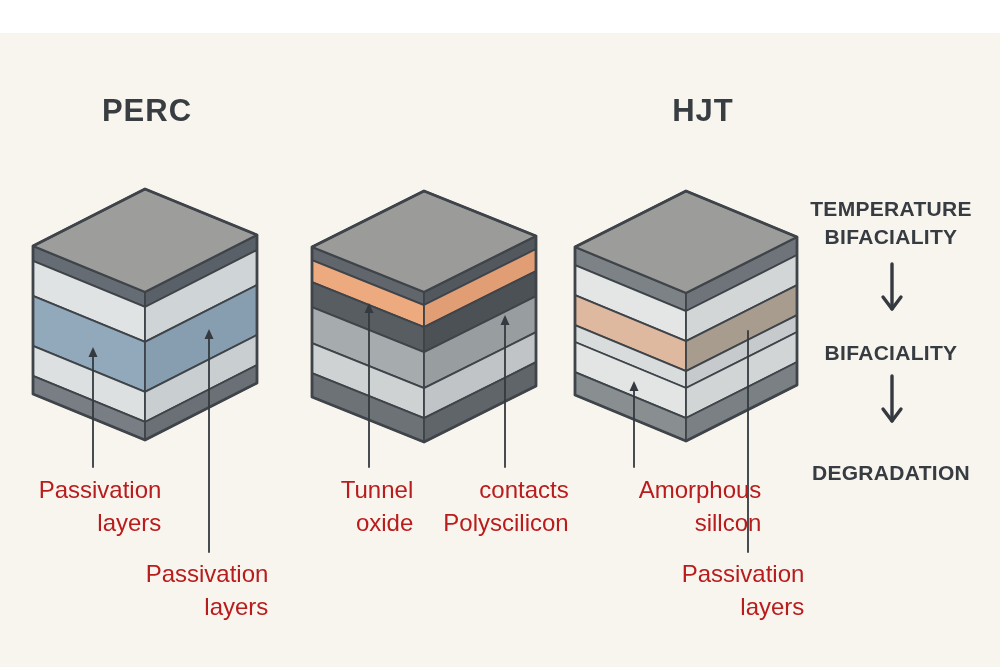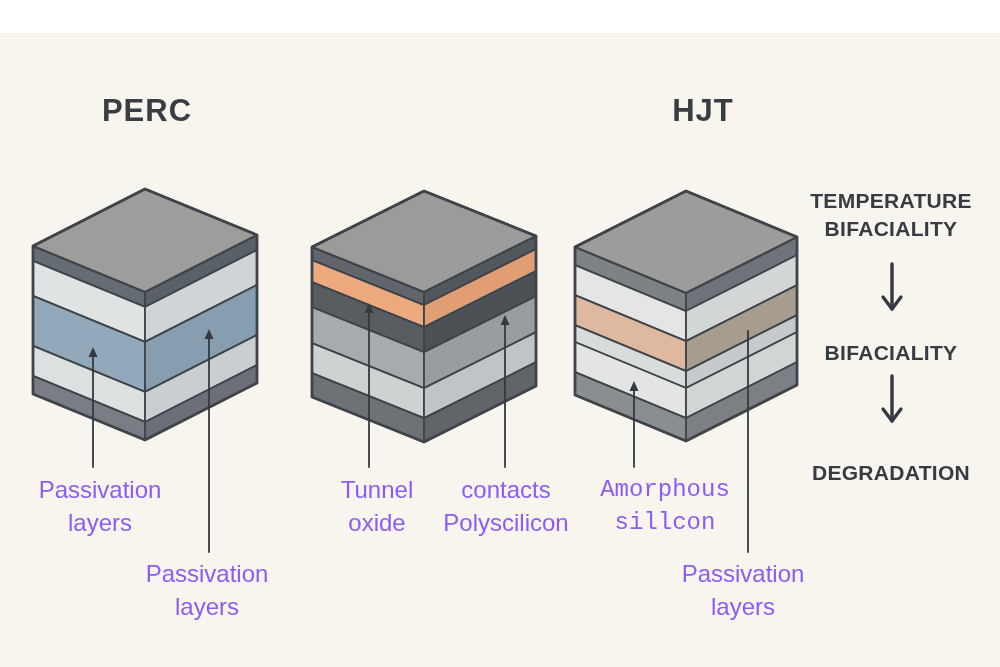--- a/index.html
+++ b/index.html
@@ -9,28 +9,28 @@
     font-family:"Liberation Sans", sans-serif;
     margin-top:33px;
   }
   .title{
     position:absolute;top:60px;transform:translateX(-50%);
     font-size:31px;font-weight:700;color:#383d42;letter-spacing:1px;margin:0;white-space:nowrap;
   }
   .t-perc{left:147px}.t-topcon{left:448px}.t-hjt{left:703px}
   #scene{position:absolute;left:0;top:0}
   .layer-label{
-    position:absolute;transform:translateX(-50%);text-align:center;
-    font-size:24px;color:#8b5cf6;line-height:33px;white-space:nowrap;
+    position:absolute;transform:translateX(-50%);text-align:right;
+    font-size:24px;color:#b91c1c;line-height:33px;white-space:nowrap;
   }
   .rc-item{
     position:absolute;left:791px;width:200px;text-align:center;
     font-weight:700;font-size:21px;color:#363c41;letter-spacing:0.3px;line-height:28px;white-space:nowrap;
   }
-  .rc-temp{top:154px}.rc-bif{top:306px}.rc-deg{top:426px}
+  .rc-temp{top:162px}.rc-bif{top:306px}.rc-deg{top:426px}
 </style>
 </head>
 <body>
 
 <div class="canvas">
 
   <svg id="scene" width="1000" height="667" viewBox="0 0 1000 667">
       <g>
         <polygon points="33,213 145,259 145,273.948 33,227.948" fill="#666c73" stroke="#3e4449" stroke-width="1.8" stroke-linejoin="round"></polygon>
         <polygon points="145,259 257,202 257,216.948 145,273.948" fill="#596067" stroke="#3e4449" stroke-width="1.8" stroke-linejoin="round"></polygon>
@@ -131,21 +131,21 @@
     <div>layers</div>
   </div>
   <div class="layer-label" style="left: 377px; top: 440px;">
     <div>Tunnel</div>
     <div>oxide</div>
   </div>
   <div class="layer-label" style="left: 506px; top: 440px;">
     <div>contacts</div>
     <div>Polyscilicon</div>
   </div>
-  <div class="layer-label" style="left: 665px; top: 440px; font-family: Liberation Mono, monospace;">
+  <div class="layer-label" style="left: 700px; top: 440px;">
     <div>Amorphous</div>
     <div>sillcon</div>
   </div>
   <div class="layer-label" style="left: 743px; top: 524px;">
     <div>Passivation</div>
     <div>layers</div>
   </div>
 
 </div>
 

